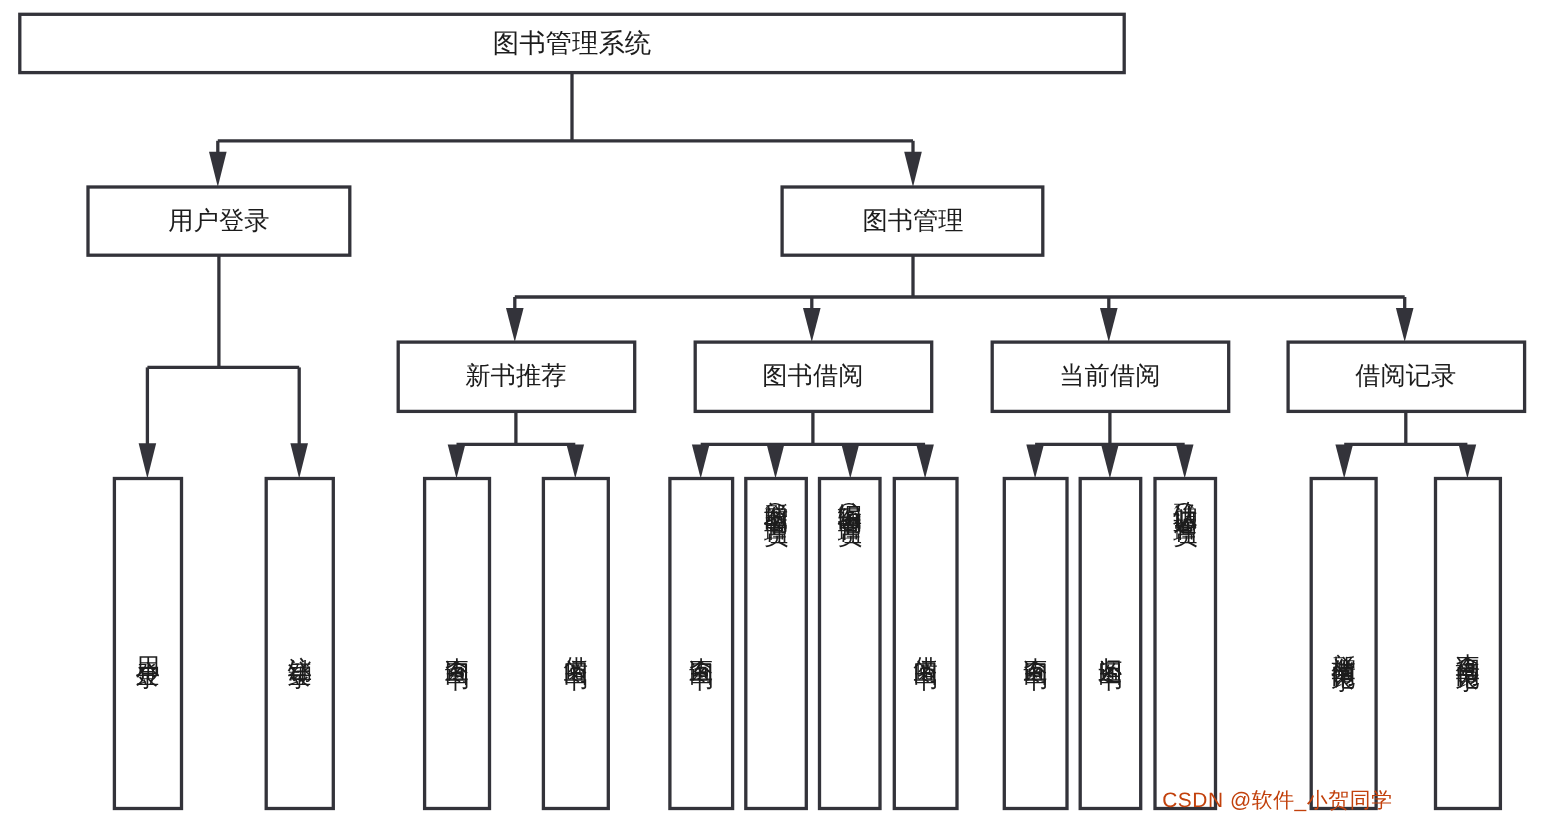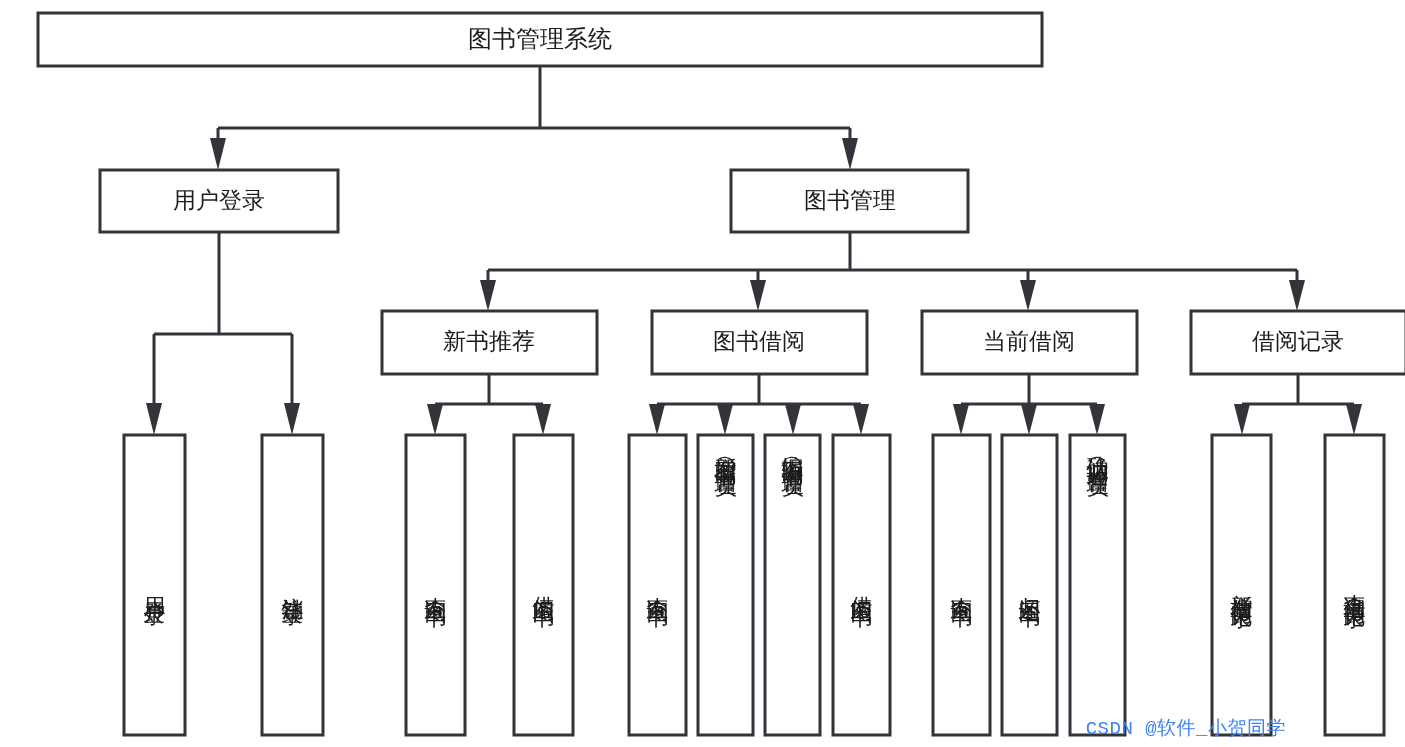--- a/index.html
+++ b/index.html
@@ -11,21 +11,20 @@
     width: 1405px;
     height: 747px;
     font-family: "Liberation Sans", "DejaVu Sans", sans-serif;
     overflow: hidden;
     position: relative;
   }
   #diagram-root {
     position: relative;
     width: 1280px;
     height: 747px;
-    margin-left: 20px;
   }
   svg.canvas {
     position: absolute;
     inset: 0;
     width: 1405px;
     height: 747px;
     display: block;
   }
   .node-box {
     fill: #ffffff;
@@ -67,23 +66,23 @@
     font-size: 22px;
     line-height: 1;
     letter-spacing: 3px;
     color: #1c1c1c;
     white-space: nowrap;
   }
   .watermark {
     position: absolute;
     right: 14px;
     bottom: 6px;
-    font-family: Liberation Mono, monospace;
+    font-family: Liberation Sans, sans-serif;
     font-size: 19px;
-    color: #3b82f6;
+    color: #c2410c;
     letter-spacing: 0.5px;
     white-space: nowrap;
   }
 </style>
 </head>
 <body>
 
 <div id="diagram-root">
 
   <svg class="canvas" viewBox="0 0 1405 747" xmlns="http://www.w3.org/2000/svg">

